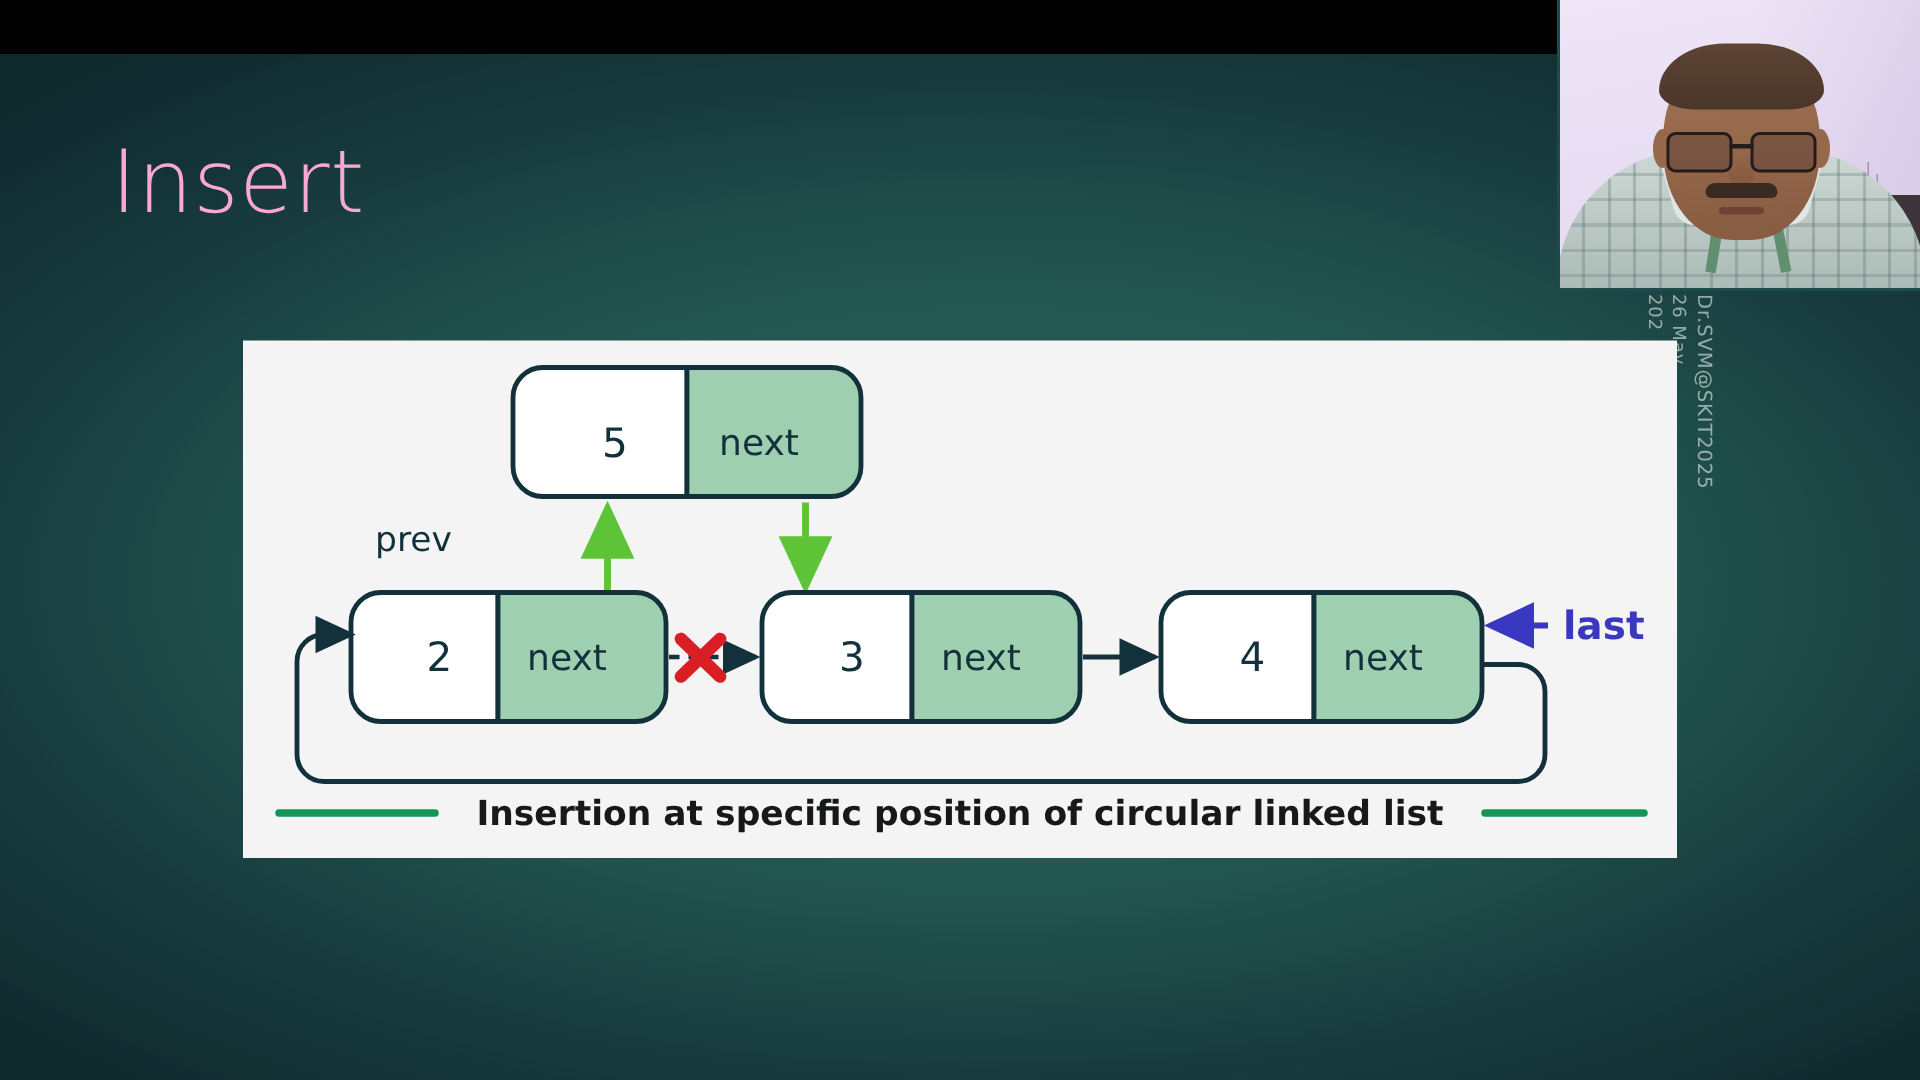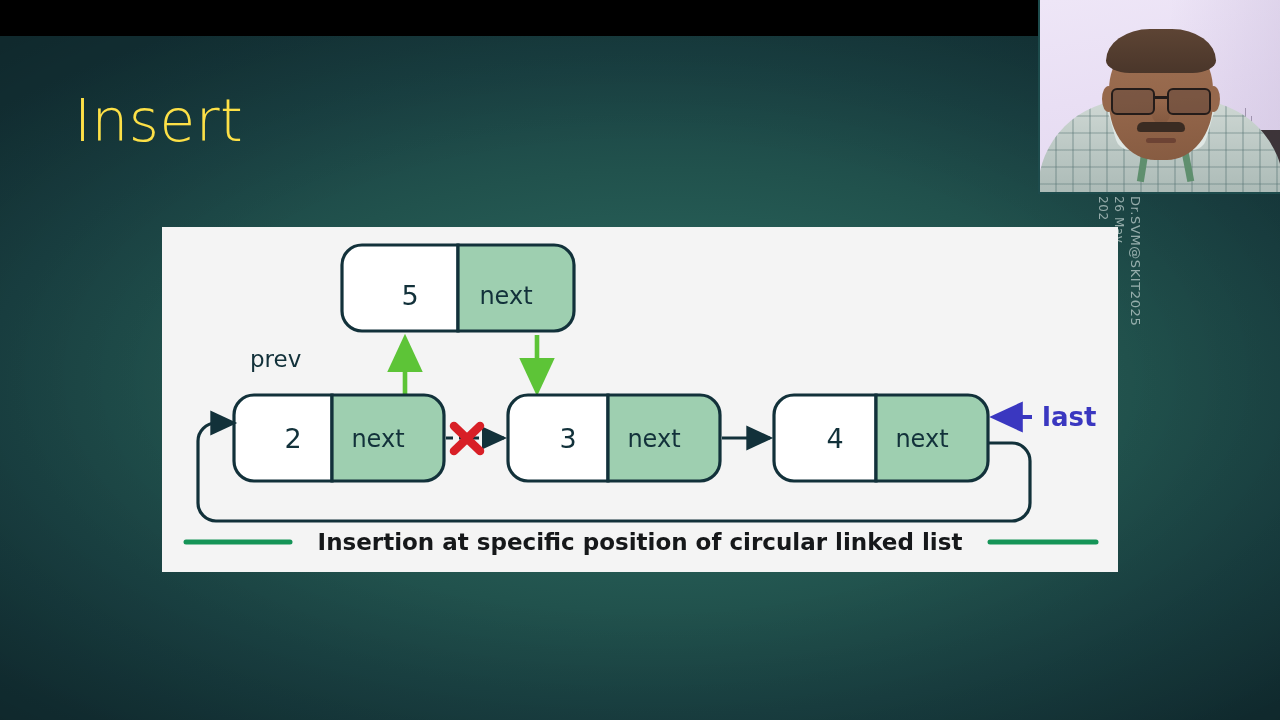--- a/index.html
+++ b/index.html
@@ -68,21 +68,21 @@
   
   #slide-title {
     position: absolute;
     left: 74px;
     top: 92px;
     z-index: 4;
     font-family: "DejaVu Sans", sans-serif;
     font-weight: 300;
     font-size: 58px;
     letter-spacing: 0.5px;
-    color: #fde047;
+    color: #f9a8d4;
     line-height: 1;
     white-space: nowrap;
   }
 
   
   #watermark {
     position: absolute;
     left: 1096px;
     top: 196px;
     z-index: 3;

